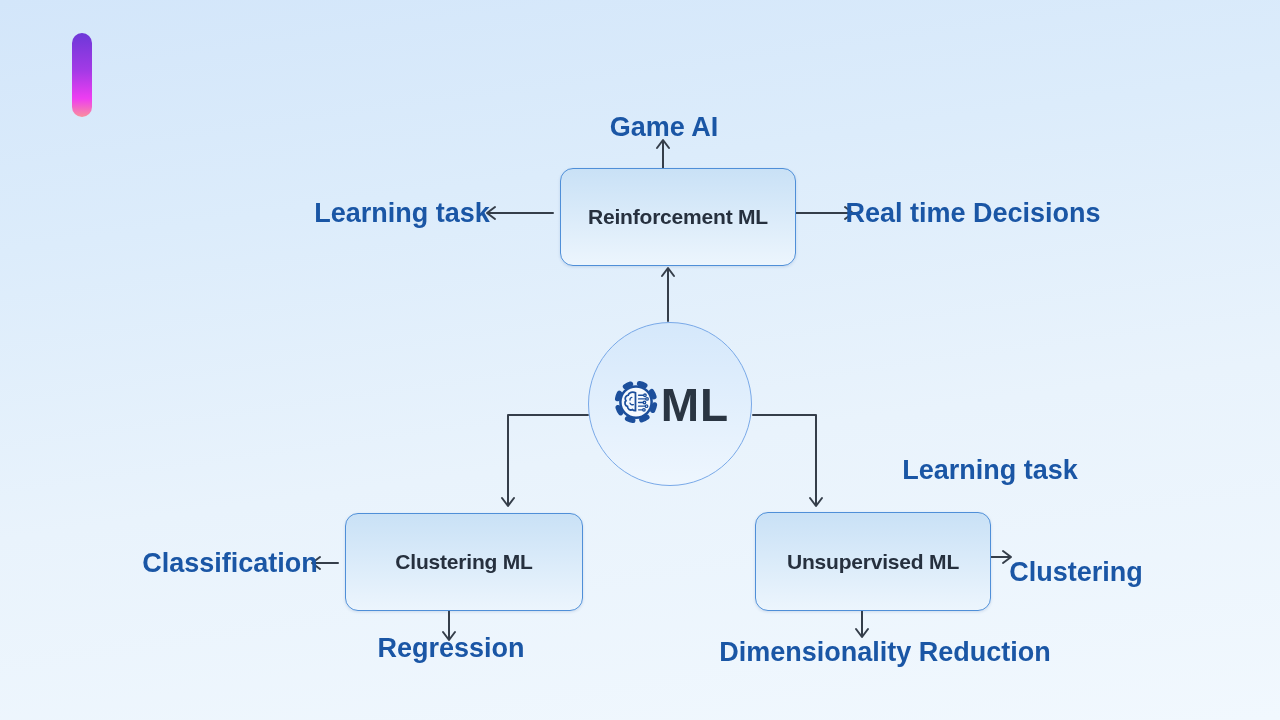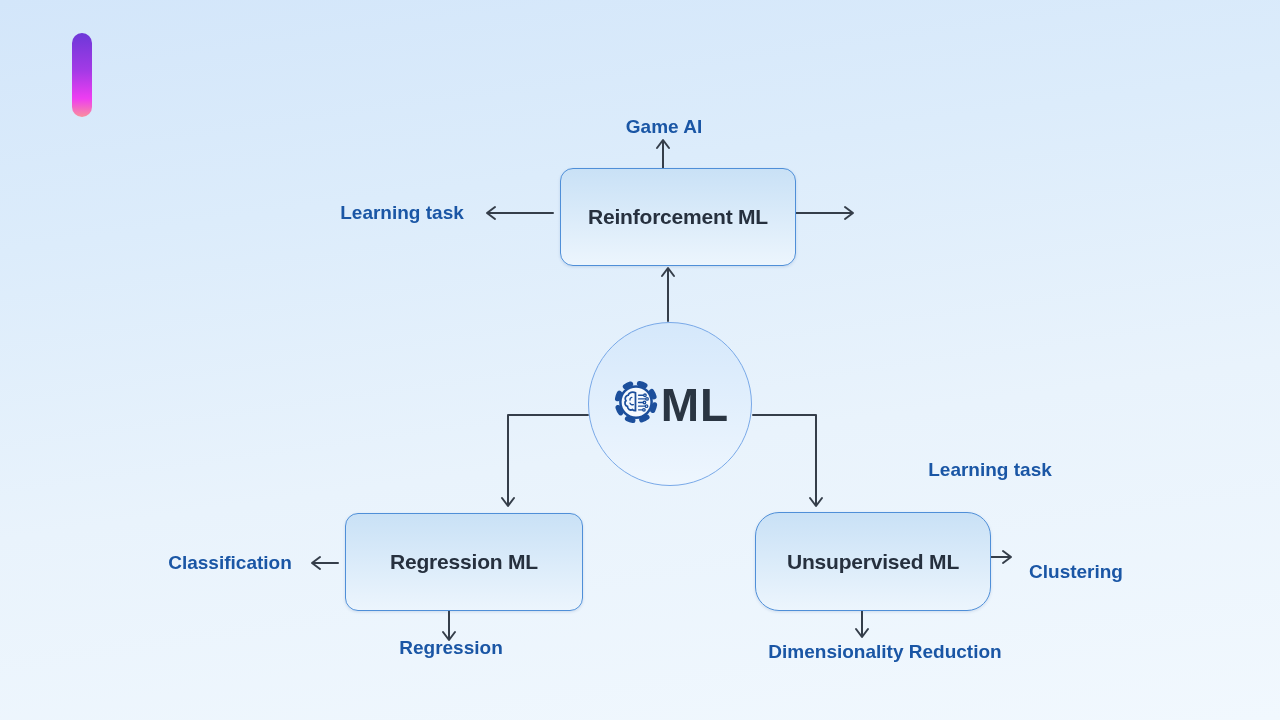--- a/index.html
+++ b/index.html
@@ -20,31 +20,31 @@
     position:absolute; box-sizing:border-box;
     border:1.6px solid #4f8fd8; border-radius:13px;
     background:linear-gradient(180deg,#c9e1f6 0%, #ecf5fd 100%);
     display:flex; align-items:center; justify-content:center;
     font-weight:bold; font-size:21px; color:#26303e; letter-spacing:-0.2px;
     box-shadow:0 1px 3px rgba(60,100,160,0.18);
     margin-left:7px;
   }
   #node-reinforcement { left:553px; top:168px; width:236px; height:98px; }
   #node-supervised    { left:338px; top:513px; width:238px; height:98px; }
-  #node-unsupervised  { left:748px; top:512px; width:236px; height:99px;border-radius:24px; }
+  #node-unsupervised  { left:748px; top:512px; width:236px; height:99px; }
   .center-circle {
     position:absolute; left:588px; top:322px; width:164px; height:164px; box-sizing:border-box;
     border-radius:50%; border:1.4px solid #79a9e8;
     background:linear-gradient(180deg,#d5e8fb 0%, #eef6fe 100%);
     display:flex; flex-direction:row; align-items:center; justify-content:center;
   }
   .ml-label { font-size:46px; font-weight:bold; color:#2a3542; letter-spacing:1px; margin-top:1px; }
   .label {
     position:absolute; transform:translate(-50%,-50%);
-    font-size:19px; font-weight:bold; color:#1a56a5; white-space:nowrap;
+    font-size:27px; font-weight:bold; color:#1a56a5; white-space:nowrap;
   }
   #label-game-ai          { left:664px; top:127px; }
   #label-learning-left    { left:402px; top:213px; }
   #label-real-time        { left:973px; top:213px; }
   #label-classification   { left:230px; top:563px; }
   #label-regression       { left:451px; top:648px; }
   #label-learning-right   { left:990px; top:470px; }
   #label-clustering       { left:1076px; top:556px;margin-top:16px; }
   #label-dim-reduction    { left:885px; top:652px; }
   .arrow-layer { position:absolute; left:0; top:0; pointer-events:none; }
@@ -125,27 +125,28 @@
         </g>
       </svg>
     </span>
     <div class="ml-label">ML</div>
   </div>
 
   <div class="node" id="node-reinforcement">
     <span>Reinforcement ML</span>
   </div>
   <div class="node" id="node-supervised">
-    <span>Regression ML</span>
+    <span>Clustering ML</span>
   </div>
   <div class="node" id="node-unsupervised">
     <span>Unsupervised ML</span>
   </div>
 
   <div class="label" id="label-game-ai">Game AI</div>
   <div class="label" id="label-learning-left">Learning task</div>
+  <div class="label" id="label-real-time">Real time Decisions</div>
   <div class="label" id="label-classification">Classification</div>
   <div class="label" id="label-regression">Regression</div>
   <div class="label" id="label-learning-right">Learning task</div>
   <div class="label" id="label-clustering">Clustering</div>
   <div class="label" id="label-dim-reduction">Dimensionality Reduction</div>
 
 </div>
 
 </body></html>

